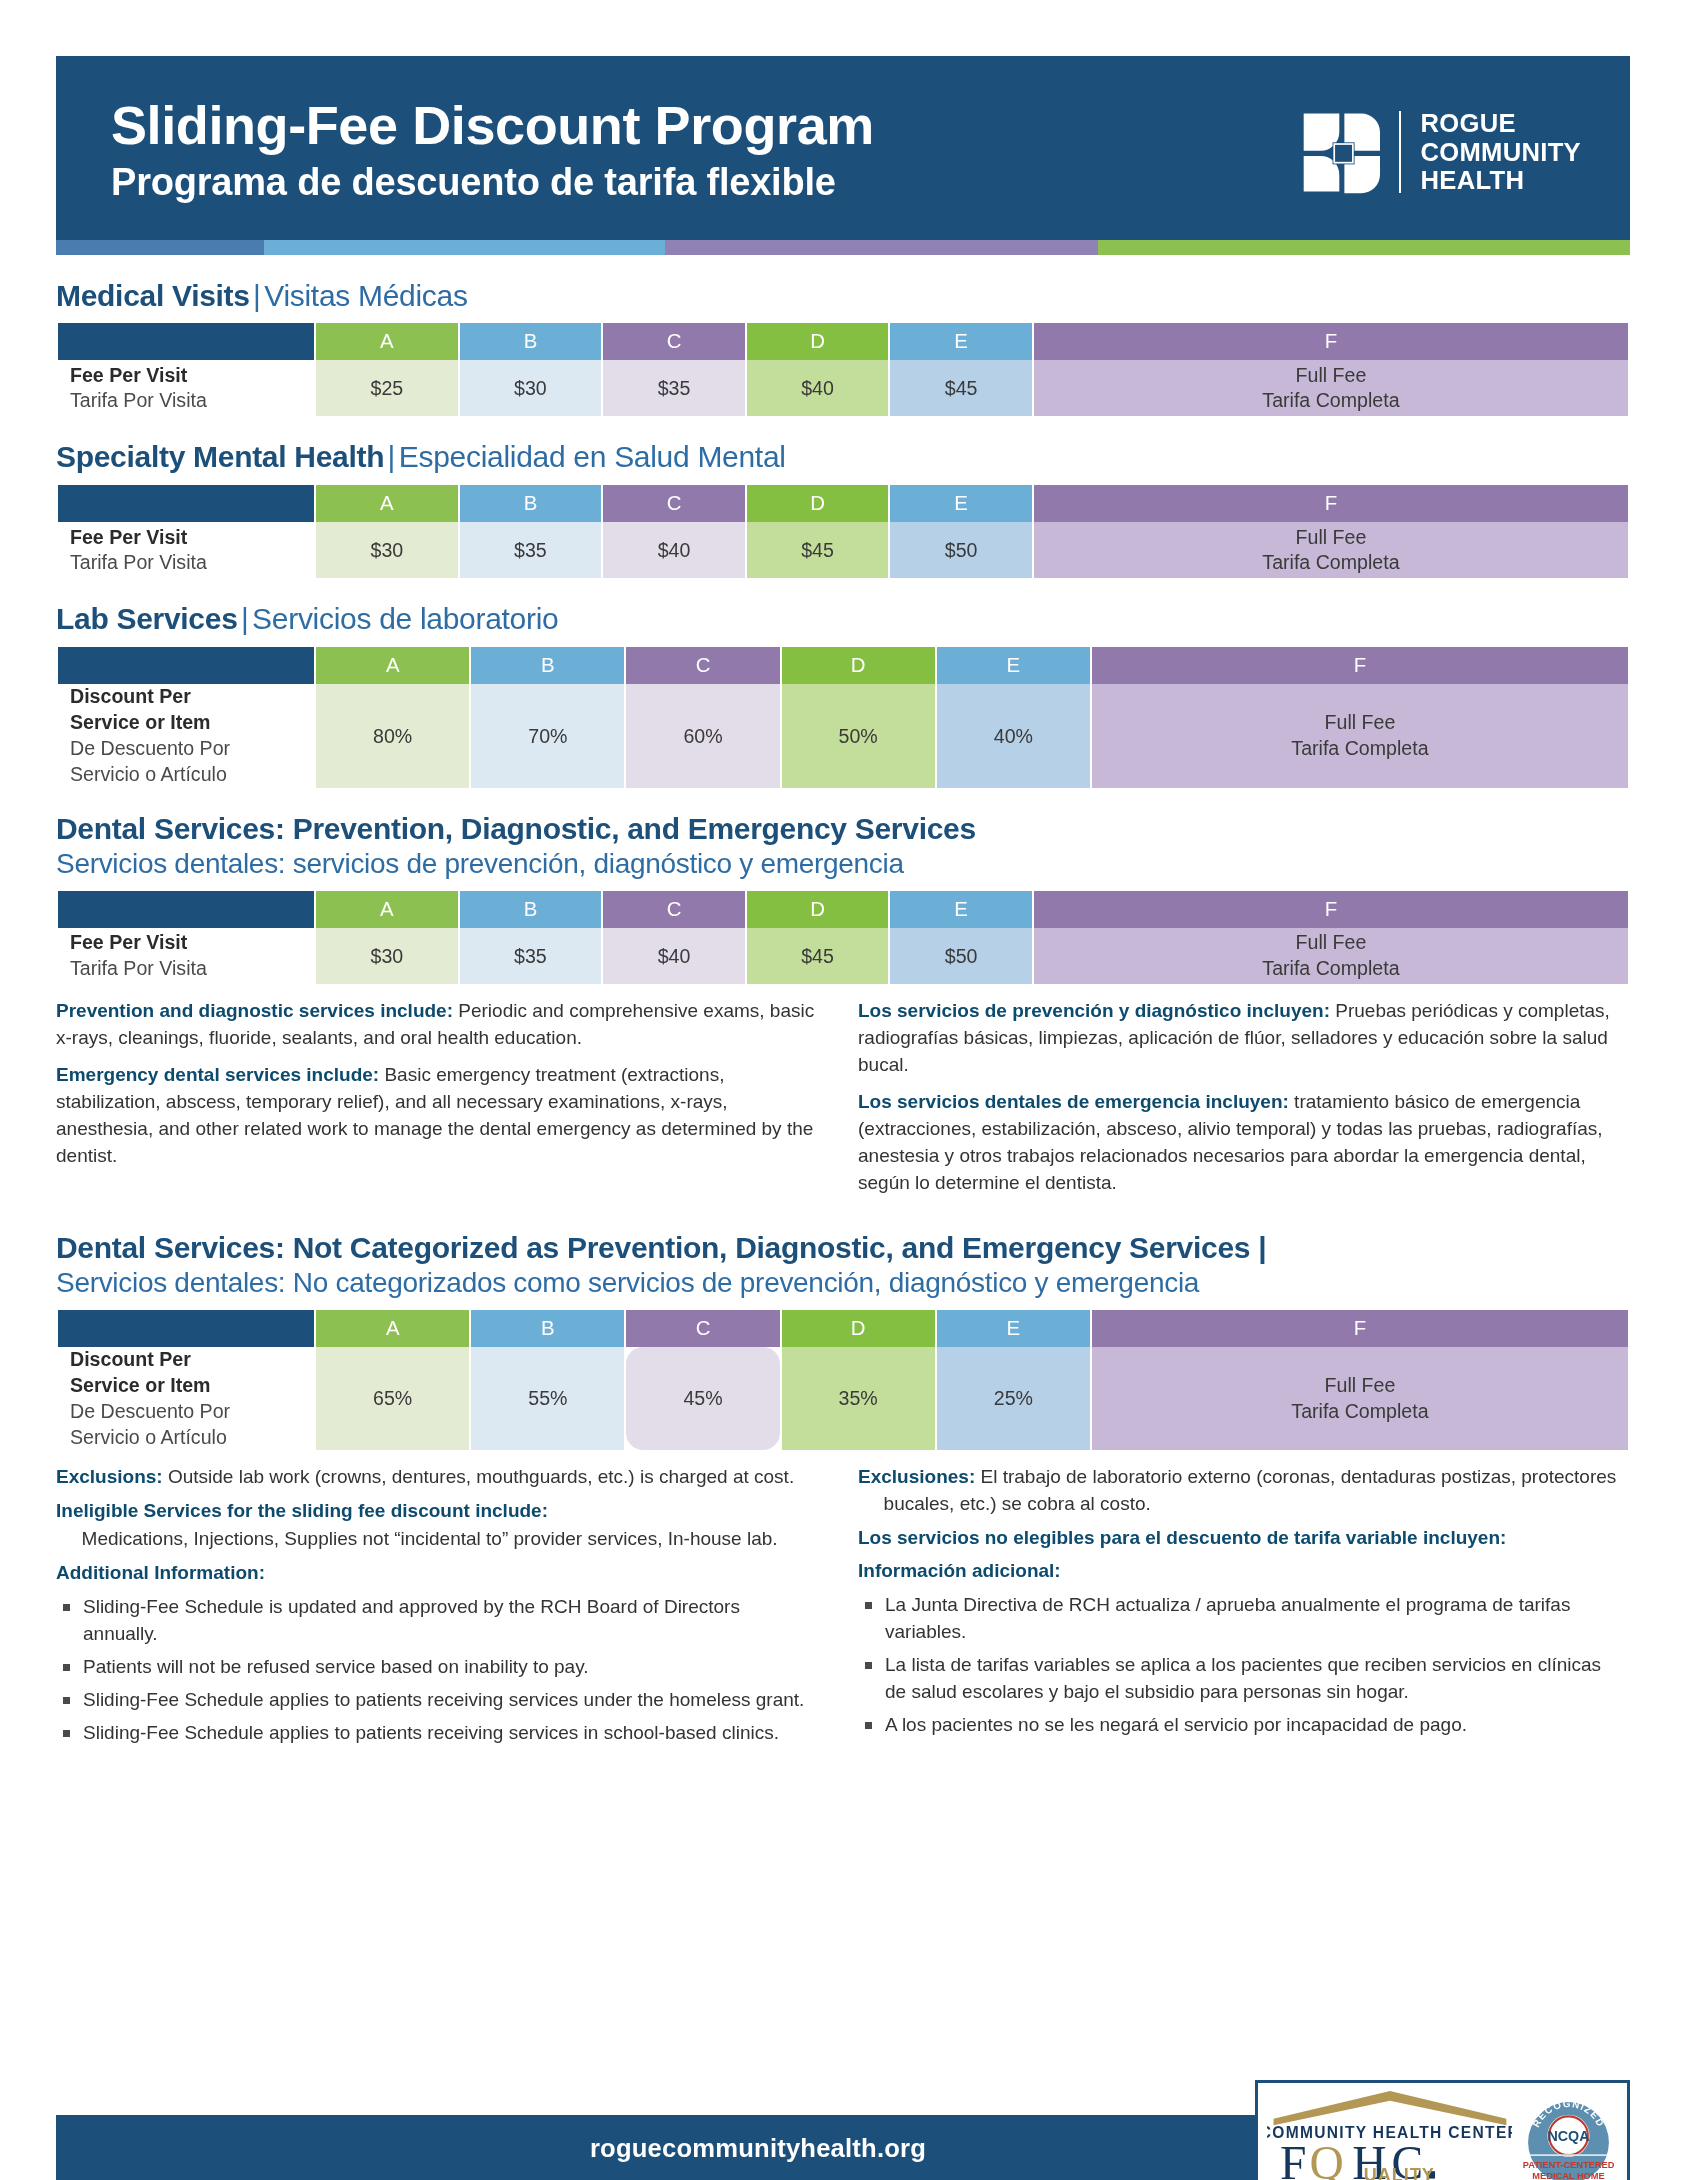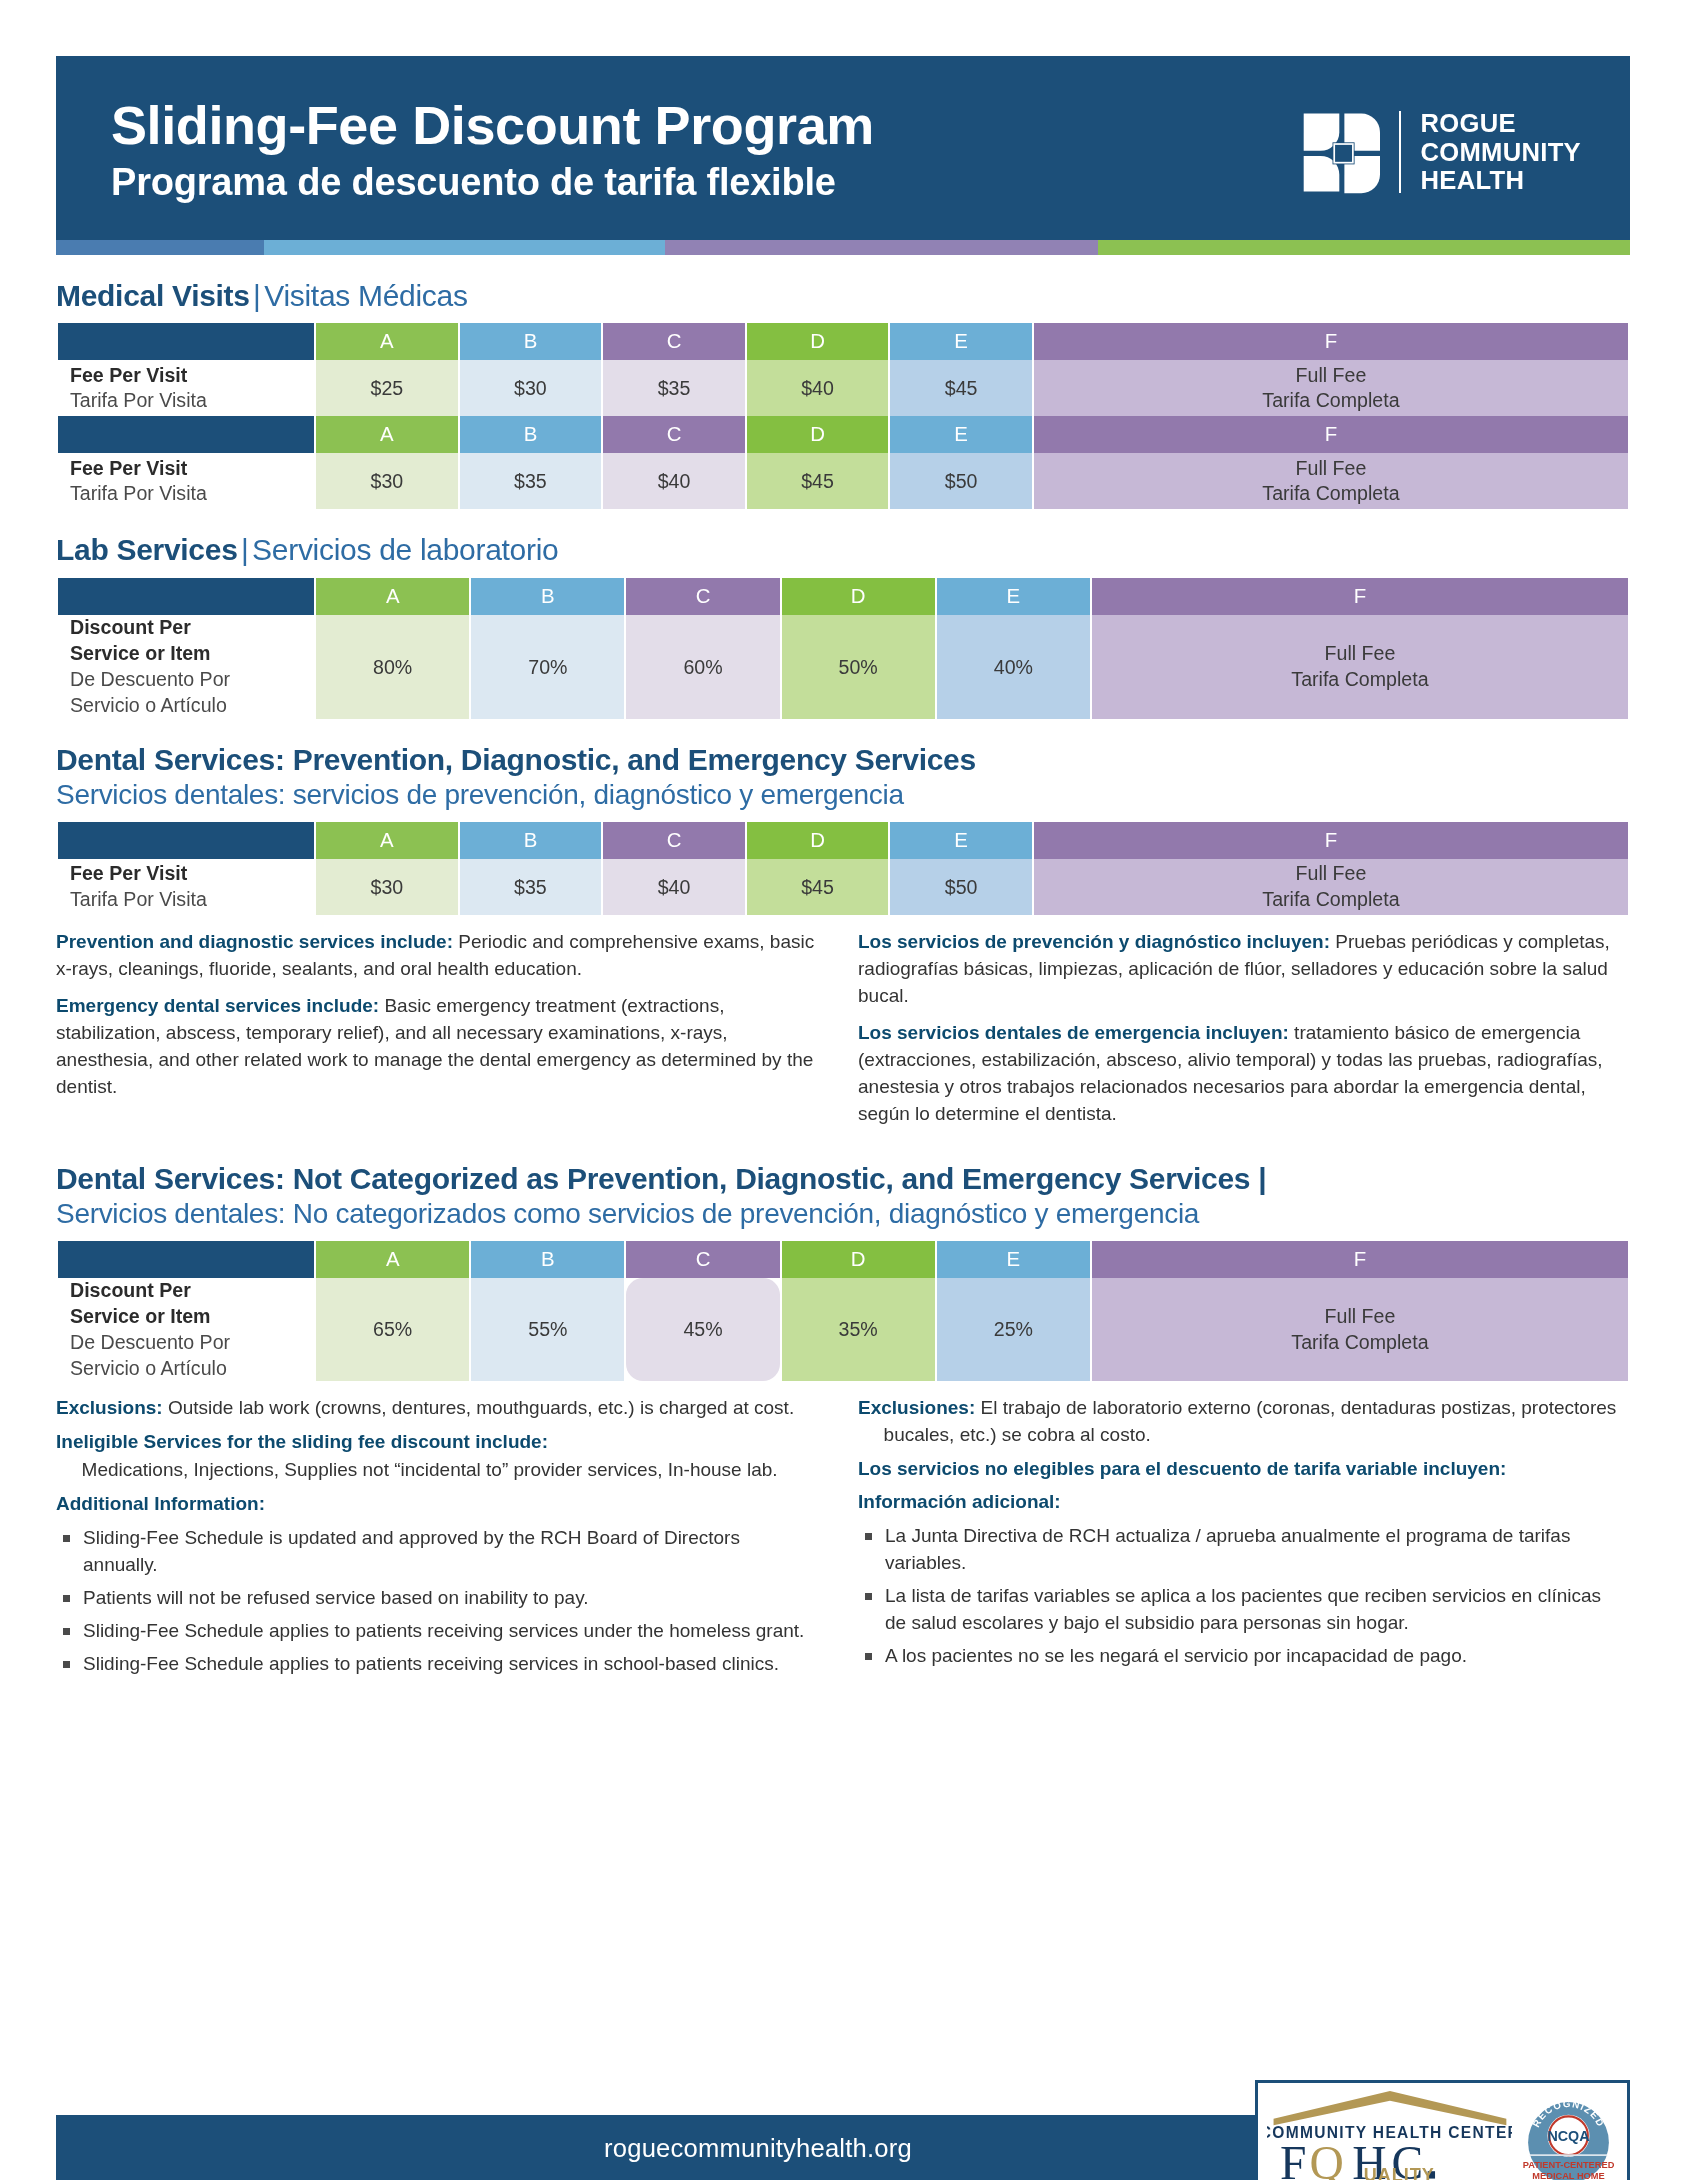--- a/index.html
+++ b/index.html
@@ -169,21 +169,21 @@
     bottom: 56px;
     height: 66px;
     background: #1c4f79;
     display: flex;
     align-items: center;
     justify-content: center;
   }
   .footer-url {
     color: #ffffff;
     font-size: 25.6px;
-    font-weight: normal;
+    font-weight: bold;
     letter-spacing: 0.2px;
     margin-right: 170px;
   }
   .fqhc-box {
     position: absolute;
     right: 56px;
     bottom: 31.5px;
     width: 375px;
     height: 126px;
     background: #ffffff;
@@ -259,20 +259,23 @@
       <td style="background: rgb(195, 222, 154);">$40</td>
       <td style="background: rgb(182, 208, 232);">$45</td>
       <td class="fullfee" style="background: rgb(198, 184, 214);">
         <div>Full Fee</div>
         <div>Tarifa Completa</div>
       </td>
     </tr>
   </tbody>
     </table>
 
+  <div class="sec-head">
+    <span class="h-en">Specialty Mental Health</span><span class="h-sep">|</span><span class="h-es">Especialidad en Salud Mental</span>
+  </div>
   <table class="fee-table">
     <tbody>
         <tr class="hdr-row">
       <th class="label-head" style="background: rgb(28, 79, 121);"></th>
       <th style="background: rgb(140, 193, 82);">A</th>
       <th style="background: rgb(108, 175, 214);">B</th>
       <th style="background: rgb(146, 121, 172);">C</th>
       <th style="background: rgb(132, 191, 65);">D</th>
       <th style="background: rgb(108, 175, 214);">E</th>
       <th style="background: rgb(146, 121, 172);">F</th>

